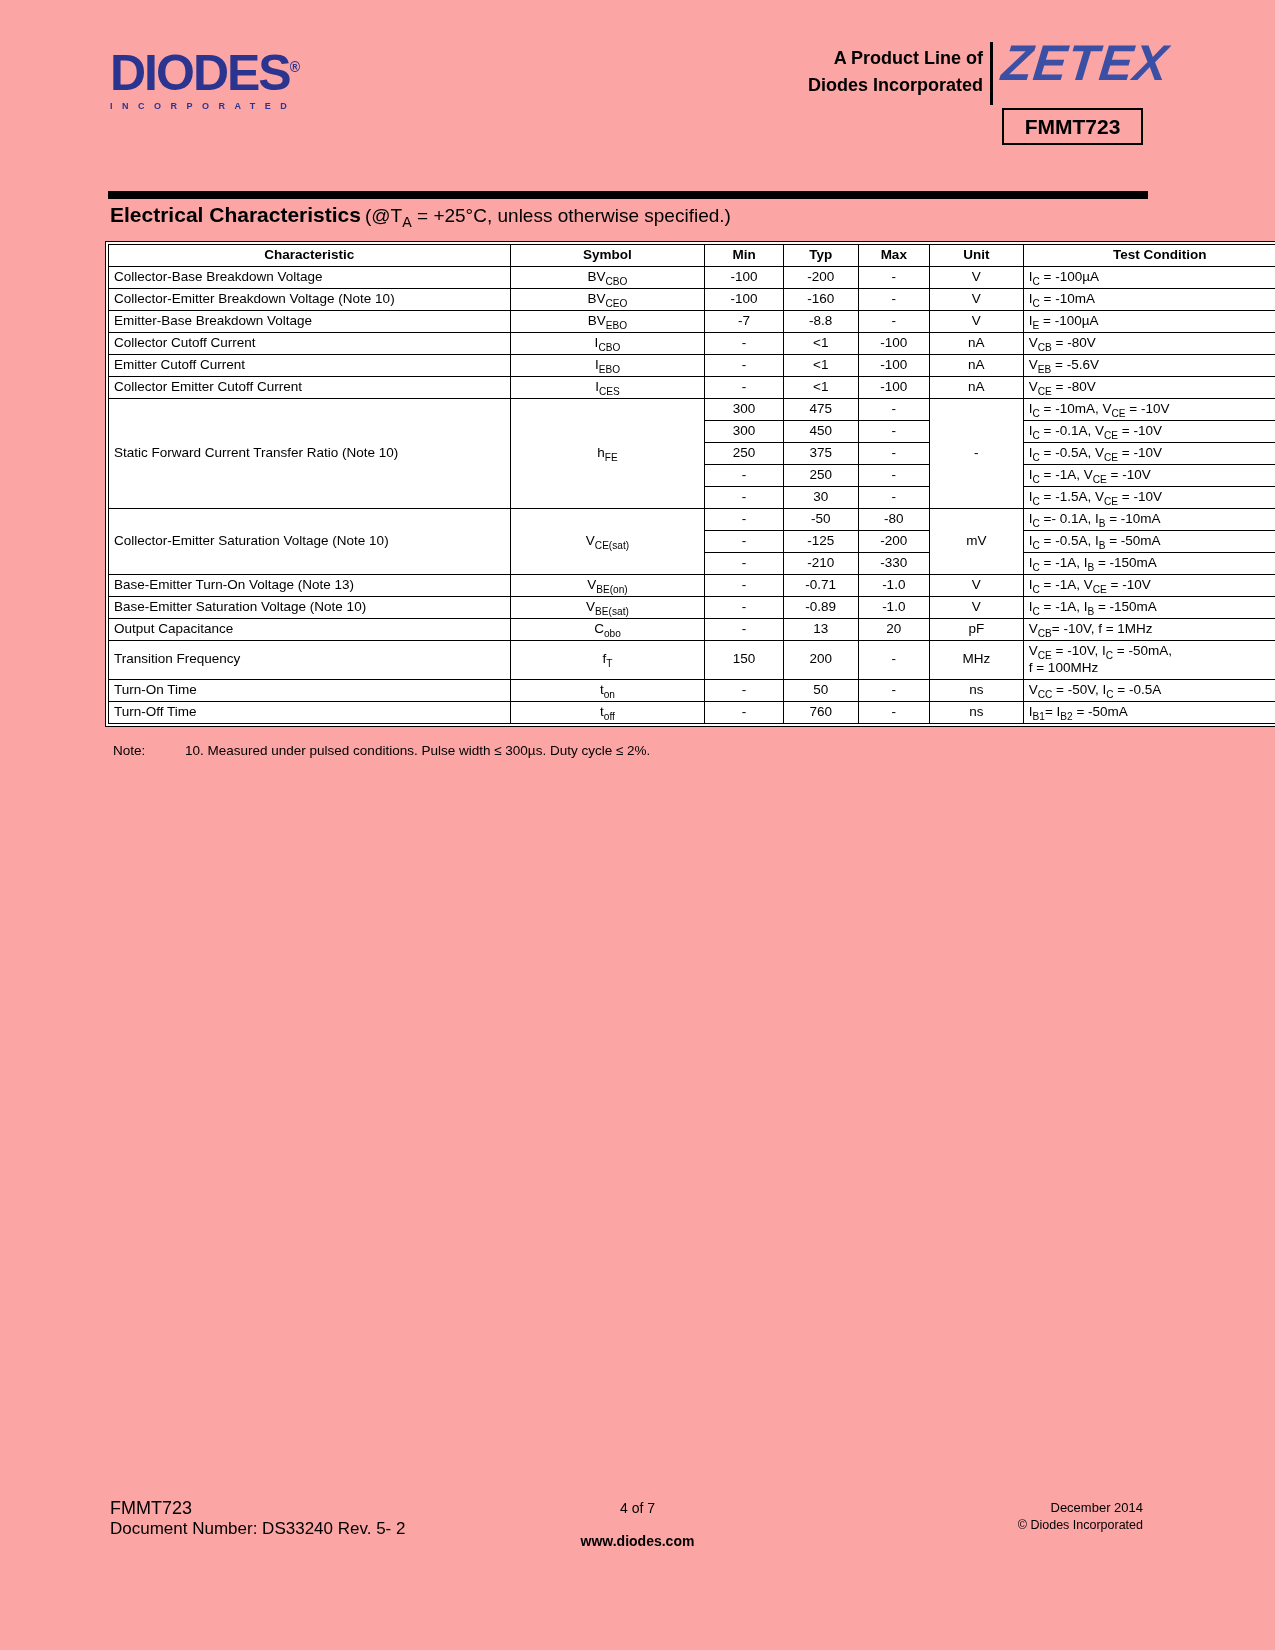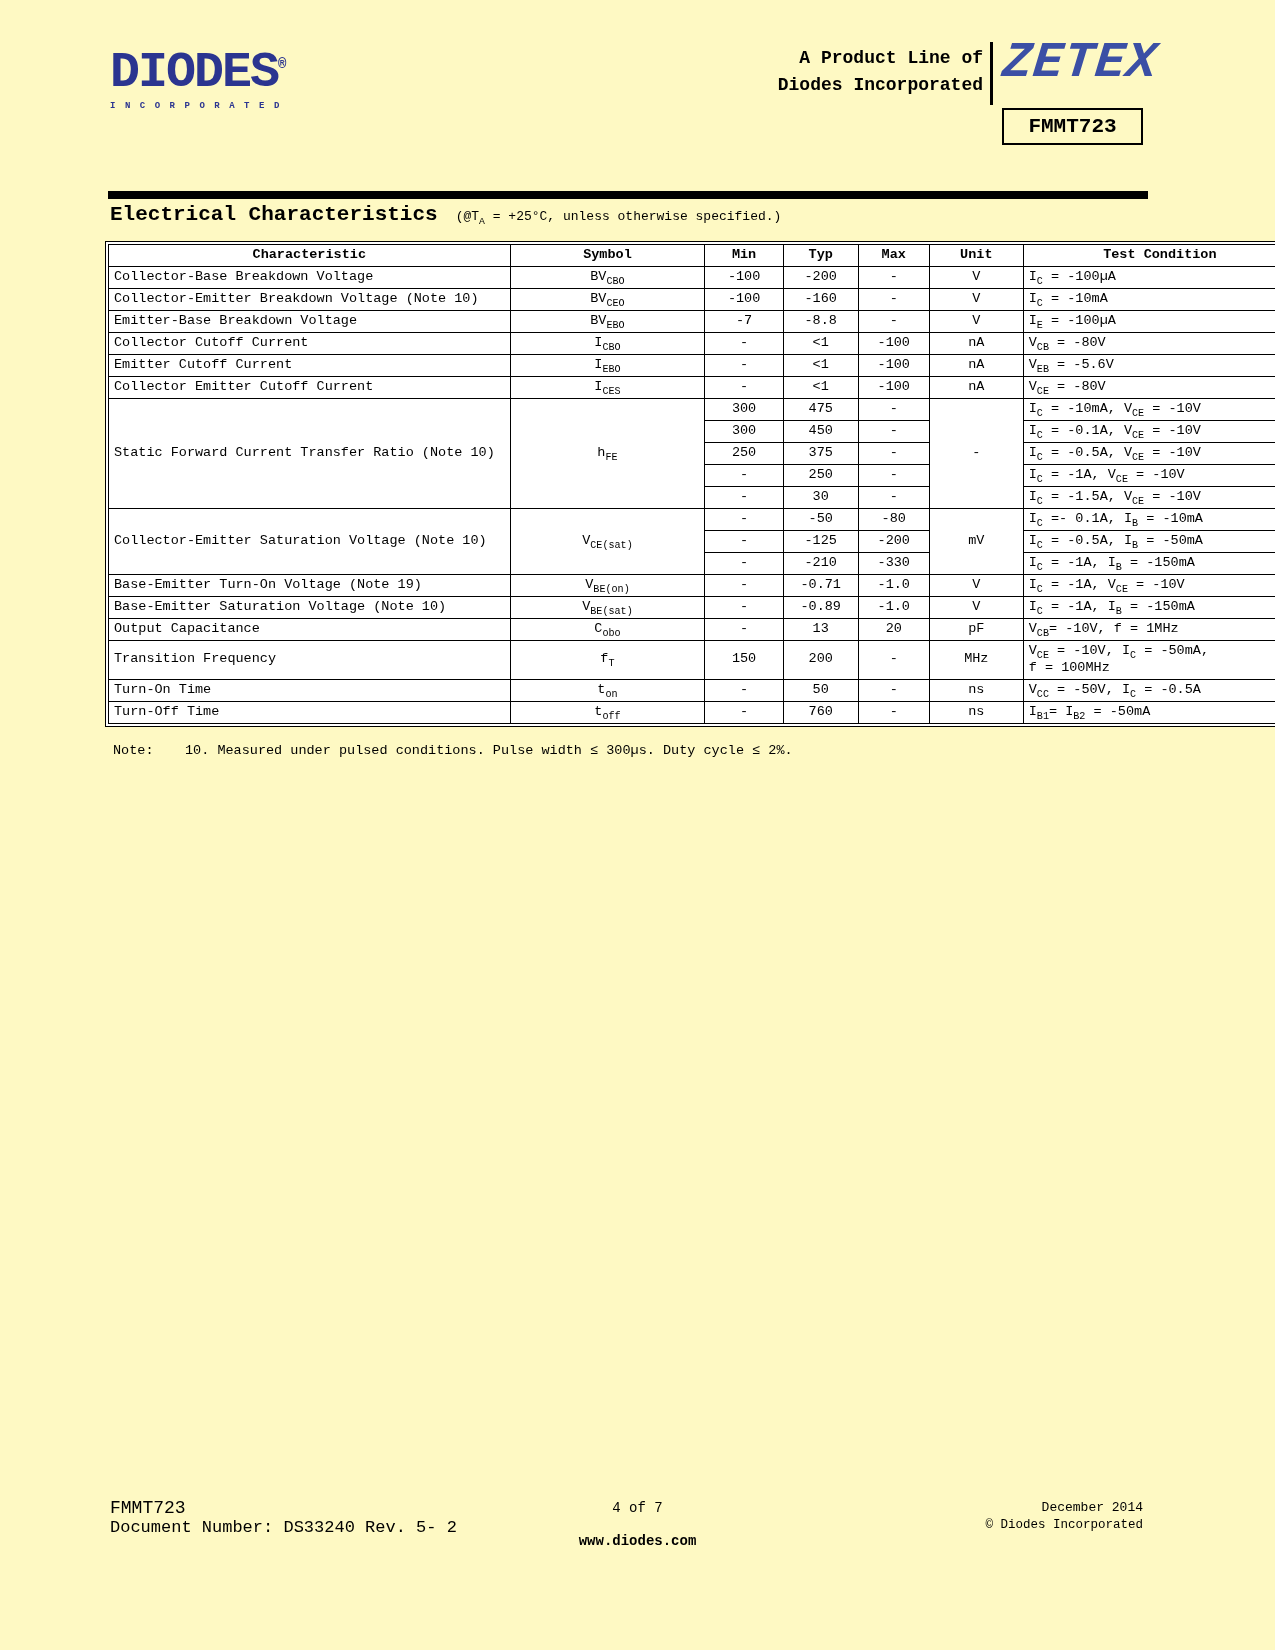--- a/index.html
+++ b/index.html
@@ -1,22 +1,22 @@
 <!DOCTYPE html>
 <html><head>
 <meta charset="utf-8">
 <style>
   * { box-sizing: border-box; }
   body { margin: 0; background: #ffffff; }
   .page {
     position: relative;
     width: 1275px;
     height: 1650px;
-    background: #fef9c3;
-    font-family: Liberation Mono, monospace;
+    background: #fca5a5;
+    font-family: Liberation Sans, sans-serif;
     color: #000;
     overflow: hidden;
   }
 
   
   .logo { position: absolute; left: 110px; top: 48px; color: var(--diodes-blue, #2b3590); }
   .logo-main { font-size: 50px; font-weight: 800; letter-spacing: -2px; line-height: 1; white-space: nowrap; }
   .logo-reg { font-size: 14px; vertical-align: super; letter-spacing: 0; }
   .logo-sub { margin-top: 3px; font-size: 9px; font-weight: bold; letter-spacing: 9.5px; white-space: nowrap; }
 
@@ -35,21 +35,21 @@
     position: absolute; left: 1002px; top: 108px; width: 141px; height: 37px;
     border: 2.5px solid #000; display: flex; align-items: center; justify-content: center;
     font-size: 21px; font-weight: bold;
   }
 
   .top-rule { position: absolute; left: 108px; top: 191px; width: 1040px; height: 8px; background: #000; }
 
   
   .section-head { position: absolute; left: 110px; top: 203px; white-space: nowrap; }
   .section-title { font-size: 21px; font-weight: bold; }
-  .section-subtitle { font-size: 13px; margin-left: 18px; }
+  .section-subtitle { font-size: 19px; margin-left: 4px; }
 
   
   .content { position: absolute; left: 105px; top: 241px; width: 1195px; }
   .table-wrap { border: 1.5px solid #000; padding: 2px; background: #fff; }
   table { width: 100%; border-collapse: collapse; font-size: 13.5px; table-layout: fixed; }
   th, td { border: 1px solid #000; padding: 2px 5px; text-align: center; height: 22px; line-height: 1.25; overflow: hidden; }
   th { font-weight: bold; }
   td.l { text-align: left; margin-left: 12px; }
   sub { font-size: 75%; line-height: 0; }
 
@@ -223,21 +223,21 @@
               <td>-200</td>
               <td class="l">I<sub>C</sub> = -0.5A, I<sub>B</sub> = -50mA</td>
             </tr>
             <tr>
               <td>-</td>
               <td>-210</td>
               <td>-330</td>
               <td class="l">I<sub>C</sub> = -1A, I<sub>B</sub> = -150mA</td>
             </tr>
             <tr>
-              <td class="l">Base-Emitter Turn-On Voltage (Note 19)</td>
+              <td class="l">Base-Emitter Turn-On Voltage (Note 13)</td>
               <td>V<sub>BE(on)</sub></td>
               <td>-</td>
               <td>-0.71</td>
               <td>-1.0</td>
               <td>V</td>
               <td class="l">I<sub>C</sub> = -1A, V<sub>CE</sub> = -10V</td>
             </tr>
             <tr>
               <td class="l">Base-Emitter Saturation Voltage (Note 10)</td>
               <td>V<sub>BE(sat)</sub></td>

